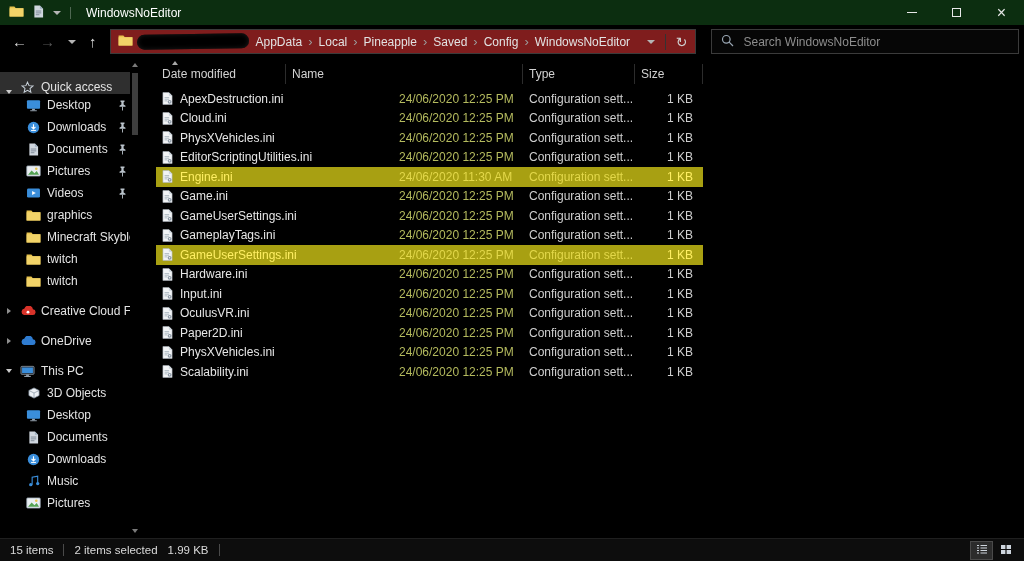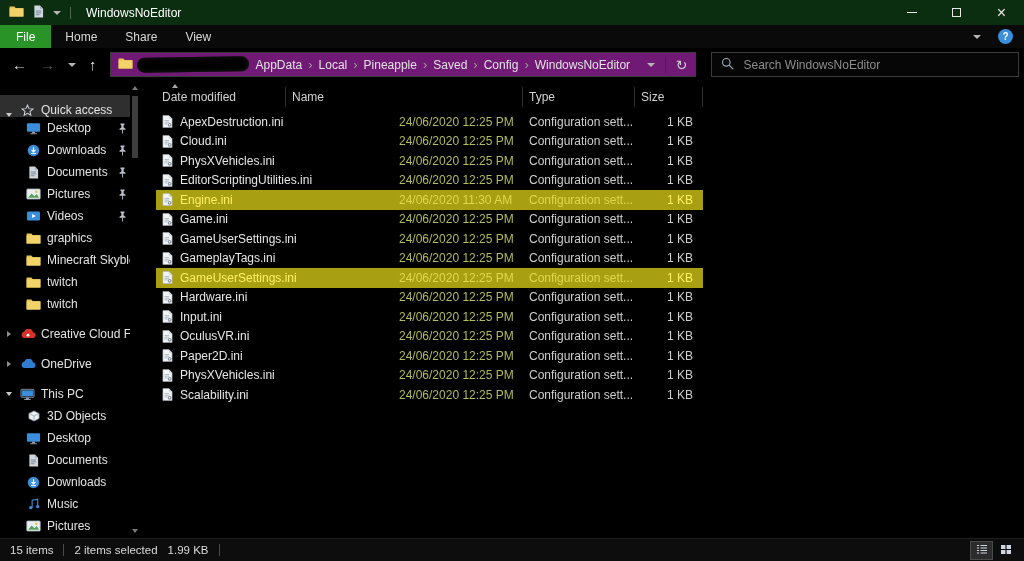--- a/index.html
+++ b/index.html
@@ -24,21 +24,21 @@
   .tab{display:flex;align-items:center;padding:0 14px;color:#d8d8d8;}
   .tab.file{background:var(--file-tab,#2a9327);color:#fff;padding:0 16px;}
   .ribbon-right{margin-left:auto;display:flex;align-items:center;gap:17px;padding-right:11px;}
   .help-btn{width:15px;height:15px;border-radius:50%;background:var(--accent-blue,#3a8edb);color:#fff;font-size:10px;font-weight:bold;display:flex;align-items:center;justify-content:center;}
 
   
   .navbar{height:33px;display:flex;align-items:center;background:#000;flex:0 0 auto;padding-left:12px;}
   .nav-btn{font-size:15px;color:#dcdcdc;margin-right:13px;line-height:1;}
   .nav-btn.disabled{color:#585858;}
   .nav-caret{margin-right:13px;}
-  .addressbar{display:flex;align-items:center;height:25px;border:1px solid #3b3b3b;background:#701a75;width:586px;padding:0 7px;box-sizing:border-box;flex:0 0 auto;}
+  .addressbar{display:flex;align-items:center;height:25px;border:1px solid #3b3b3b;background:#7f1d1d;width:586px;padding:0 7px;box-sizing:border-box;flex:0 0 auto;}
   .scribble{width:112px;height:15px;background:#000;border-radius:8px;box-shadow:inset 0 0 5px #1d1d1d;margin:0 5px 0 4px;flex:0 0 auto;transform:rotate(-.8deg);}
   .crumbs{display:flex;align-items:center;white-space:nowrap;overflow:hidden;}
   .crumb{padding:0 2px;color:#e2e2e2;}
   .crumb-sep{color:#9c9c9c;padding:0 4px;font-size:13px;}
   .addr-right{margin-left:auto;display:flex;align-items:center;gap:10px;}
   .addr-divider{width:1px;height:16px;background:#333;}
   .refresh{color:#cfcfcf;font-size:14px;line-height:1;}
   .searchbox{display:flex;align-items:center;gap:8px;height:25px;border:1px solid #3b3b3b;background:#060606;width:308px;margin-left:15px;padding:0 9px;box-sizing:border-box;flex:0 0 auto;}
   .searchbox input{flex:1;min-width:0;background:transparent;border:none;outline:none;color:#c0c0c0;font-size:12px;font-family:inherit;}
   .searchbox input::placeholder{color:#8d8d8d;}
@@ -116,32 +116,20 @@
         </div>
       <div class="win-btn">
           <span class="glyph-max"></span>
         </div>
       <div class="win-btn">
           <span class="glyph-close">×</span>
         </div>
     </div>
   </div>
 
-  <div class="ribbon">
-    <div class="tab-strip">
-        <div class="tab file">File</div>
-        <div class="tab">Home</div>
-        <div class="tab">Share</div>
-        <div class="tab">View</div>
-      </div>
-    <div class="ribbon-right">
-      <span class="caret-down"></span>
-      <span class="help-btn">?</span>
-    </div>
-  </div>
 
   <div class="navbar">
     <span class="nav-btn">←</span>
     <span class="nav-btn disabled">→</span>
     <span class="caret-down nav-caret"></span>
     <span class="nav-btn">↑</span>
     <div class="addressbar">
       <span><svg width="15" height="12" viewBox="0 0 16 13">
             <path d="M.5 1.5h5.2l1.6 2H15.5v9H.5z" fill="#e8c34d"></path>
             <path d="M.5 3.5h15v9H.5z" fill="#f2d368"></path>

